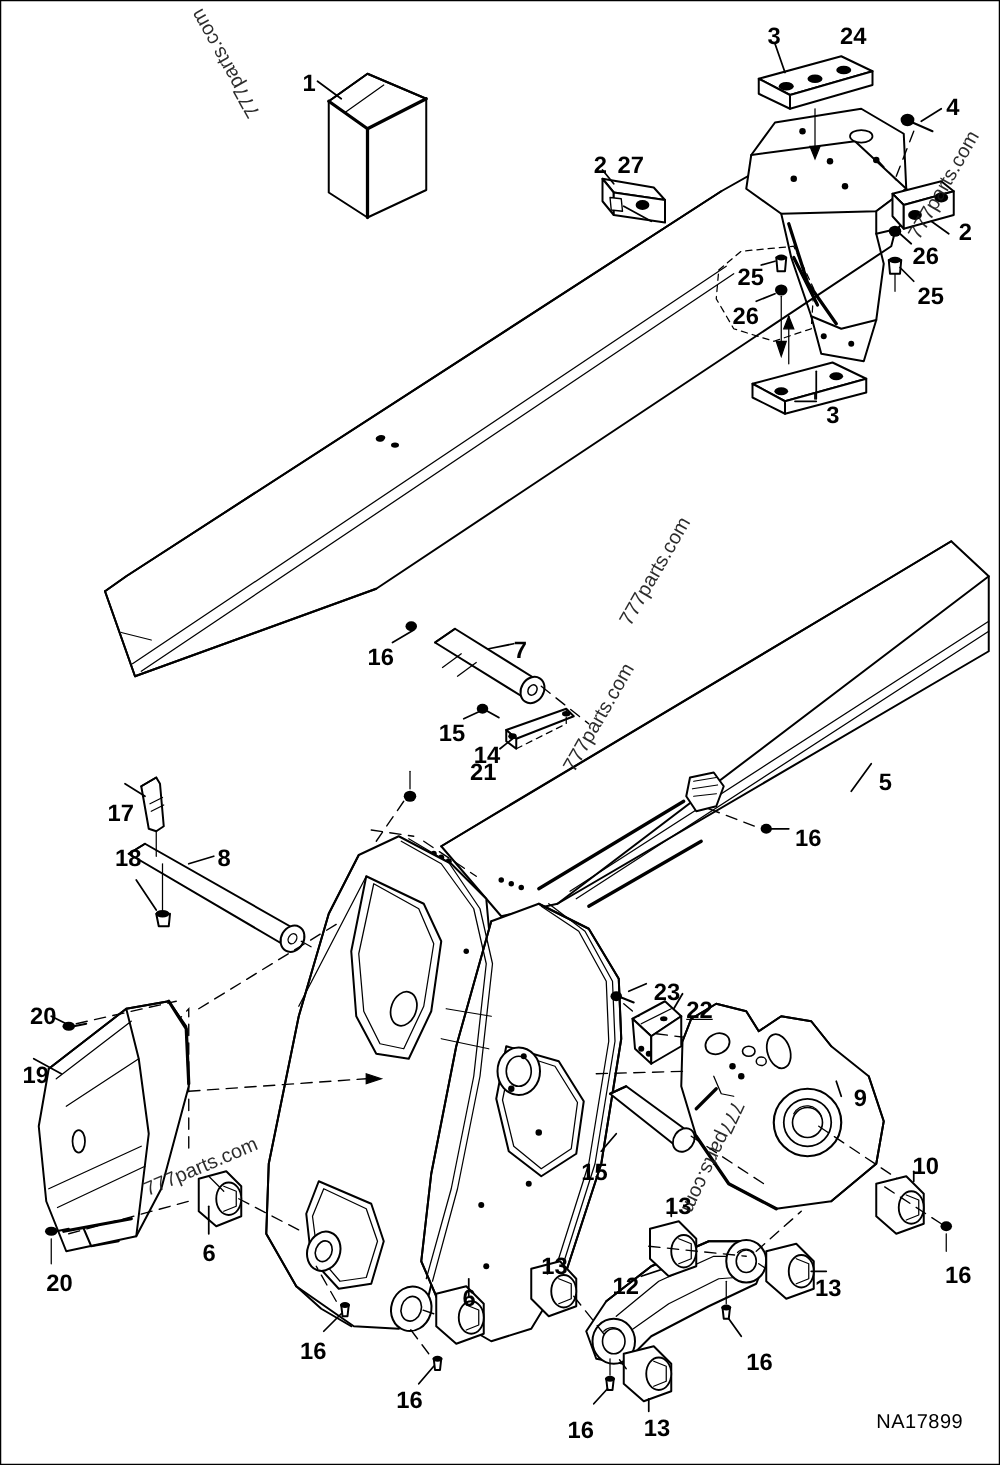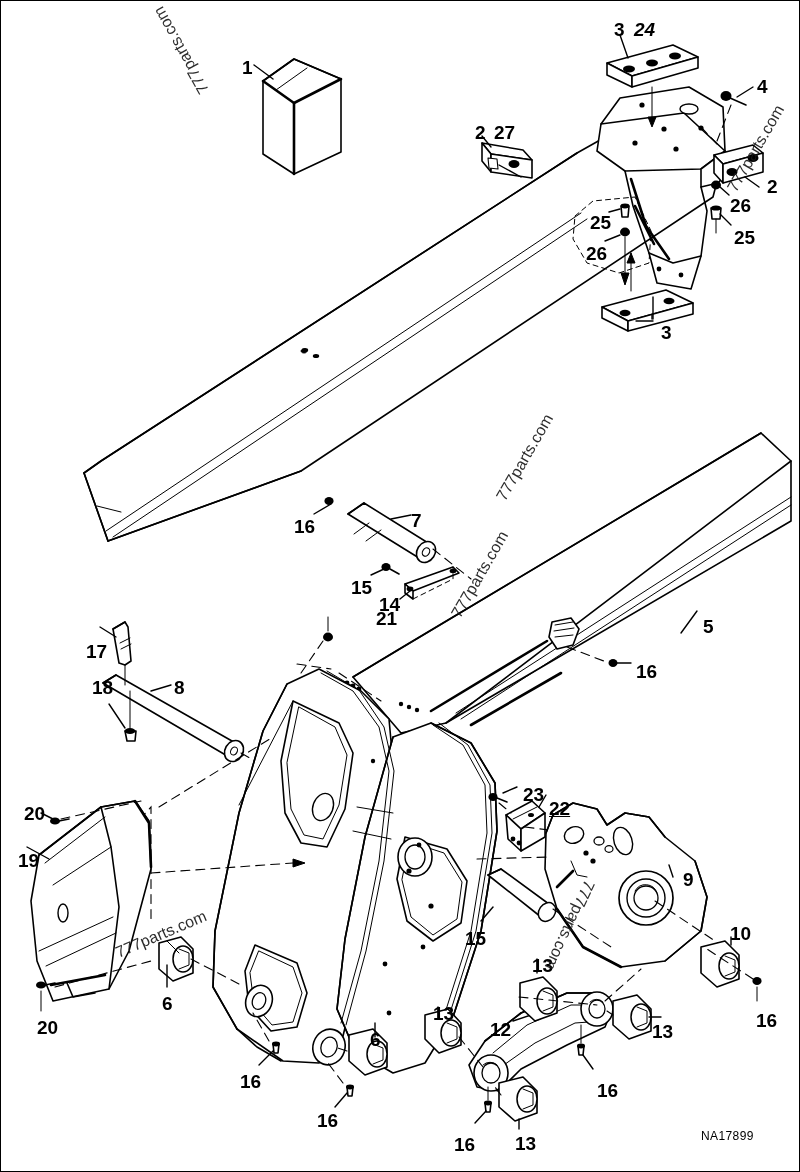--- a/index.html
+++ b/index.html
@@ -9,21 +9,21 @@
     border:1px solid #000;box-sizing:border-box;overflow:hidden;
   }
   #svgroot{position:absolute;left:0;top:0;width:800px;height:1172px;}
   .callout{
     position:absolute;font-family:"Liberation Sans",sans-serif;
     font-weight:bold;font-size:19px;color:#000;line-height:1;
     white-space:nowrap;user-select:none;
   }
   .dwgno{
     position:absolute;font-family:"Liberation Sans",sans-serif;
-    font-size:12px;color:#000;letter-spacing:.4px;
+    font-size:16px;color:#000;letter-spacing:.4px;
   }
   .wm{
     position:absolute;font-family:"Liberation Sans",sans-serif;
     font-size:16px;color:#1a1a1a;white-space:nowrap;
     transform-origin:0 0;opacity:.92;
   }
 </style>
 </head>
 <body>
 
@@ -462,21 +462,21 @@
       <path class="wht" d="M484 1102 L490 1102 L489 1111 L485 1111 Z"></path>
       <ellipse cx="487" cy="1102" rx="4" ry="2.4" fill="#000"></ellipse>
       <path class="lead" d="M474 1122 L485 1110"></path>
       <path class="lnt" d="M487 1099 L487 1086"></path>
     </g>
 
   </svg>
 
   <div class="callout" style="left:241px;top:57px;">1</div>
   <div class="callout" style="left:613px;top:19px;">3</div>
-  <div class="callout" style="left:633px;top:19px;font-style:italic;">24</div>
+  <div class="callout" style="left:671px;top:19px;">24</div>
   <div class="callout" style="left:756px;top:76px;">4</div>
   <div class="callout" style="left:474px;top:122px;">2</div>
   <div class="callout" style="left:493px;top:122px;">27</div>
   <div class="callout" style="left:766px;top:176px;">2</div>
   <div class="callout" style="left:729px;top:195px;">26</div>
   <div class="callout" style="left:589px;top:212px;">25</div>
   <div class="callout" style="left:733px;top:227px;">25</div>
   <div class="callout" style="left:585px;top:243px;">26</div>
   <div class="callout" style="left:660px;top:322px;">3</div>
   <div class="callout" style="left:293px;top:516px;">16</div>

